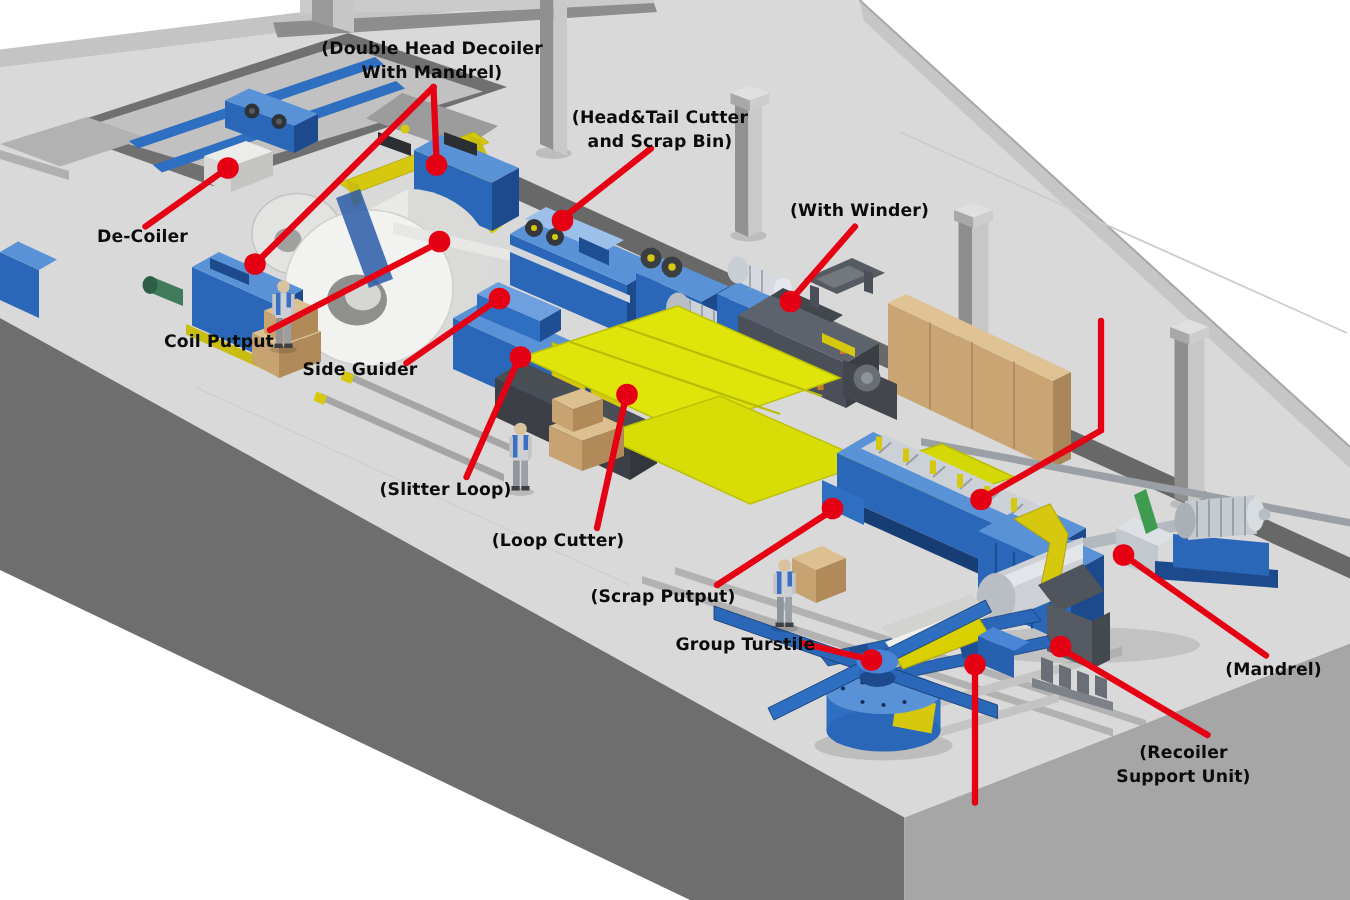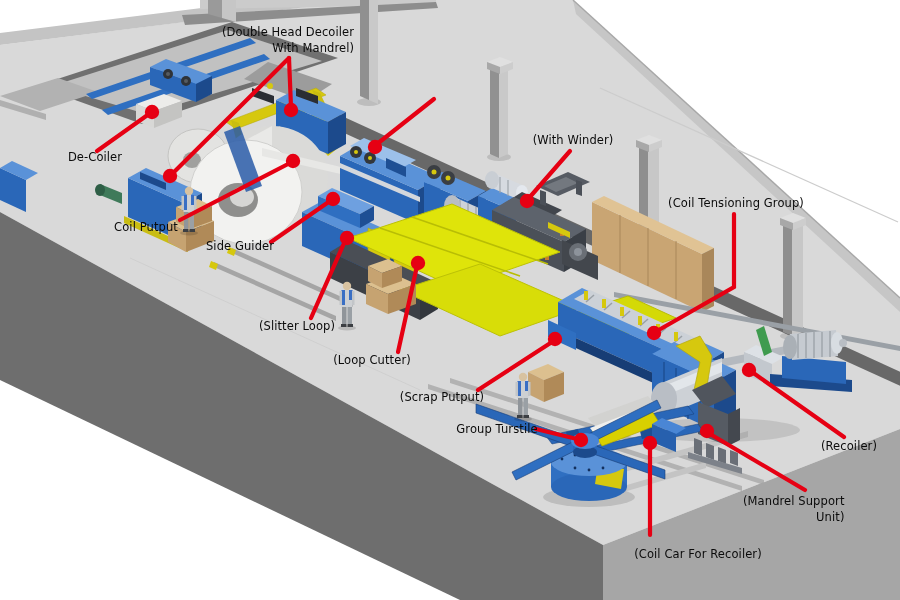--- a/index.html
+++ b/index.html
@@ -1,20 +1,20 @@
 <!DOCTYPE html>
 <html><head>
 <meta charset="utf-8">
 <style>
   html,body{margin:0;padding:0;background:#fff;}
   .stage{position:relative;width:900px;height:600px;overflow:hidden;background:#ffffff;
          font-family:"DejaVu Sans","Liberation Sans",sans-serif;}
   .stage svg{position:absolute;left:0;top:0;}
-  .lbl{position:absolute;transform:translateX(-50%);color:#0b0b0b;font-weight:normal;
-       font-size:11.5px;line-height:1.35;text-align:right;white-space:pre-line;
+  .lbl{position:absolute;transform:translateX(-50%);color:#0b0b0b;font-weight:bold;
+       font-size:11.5px;line-height:1.35;text-align:center;white-space:pre-line;
        letter-spacing:.1px;pointer-events:none;}
 </style>
 </head>
 <body>
 
 <div class="stage">
 <svg width="900" height="600" viewBox="0 0 900 600">
   <defs>
     <g id="person-figure">
       <ellipse cx="8" cy="47" rx="9" ry="2.6" fill="#000000" opacity="0.14"></ellipse>
@@ -429,22 +429,22 @@
     <circle cx="707" cy="431" r="7.2"></circle>
     <circle cx="650" cy="443" r="7.2"></circle>
   </g>
 </svg>
 
   <div class="lbl" style="left:95px;top:150px">De-Coiler</div>
   <div class="lbl" style="left:288px;top:25px">(Double Head Decoiler
 With Mandrel)</div>
   <div class="lbl" style="left:146px;top:220px">Coil Putput</div>
   <div class="lbl" style="left:240px;top:239px">Side Guider</div>
+  <div class="lbl" style="left:440px;top:71px">(Head&amp;Tail Cutter
+and Scrap Bin)</div>
   <div class="lbl" style="left:573px;top:133px">(With Winder)</div>
   <div class="lbl" style="left:297px;top:319px">(Slitter Loop)</div>
   <div class="lbl" style="left:372px;top:353px">(Loop Cutter)</div>
   <div class="lbl" style="left:442px;top:390px">(Scrap Putput)</div>
   <div class="lbl" style="left:497px;top:422px">Group Turstile</div>
-  <div class="lbl" style="left:736px;top:196px">(Coil Tensioning Group)</div>
-  <div class="lbl" style="left:849px;top:439px">(Recoiler)</div>
-  <div class="lbl" style="left:789px;top:494px">(Mandrel Support Unit)</div>
-  <div class="lbl" style="left:698px;top:547px">(Coil Car For Recoiler)</div>
+  <div class="lbl" style="left:849px;top:439px">(Mandrel)</div>
+  <div class="lbl" style="left:789px;top:494px">(Recoiler Support Unit)</div>
 </div>
 
 </body></html>

